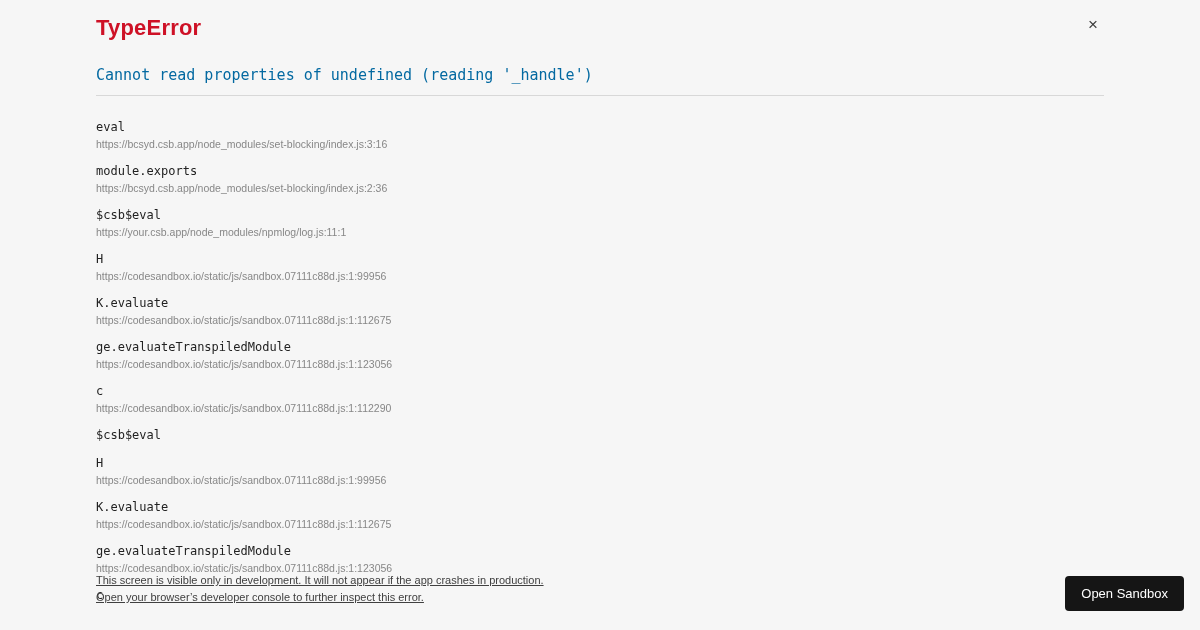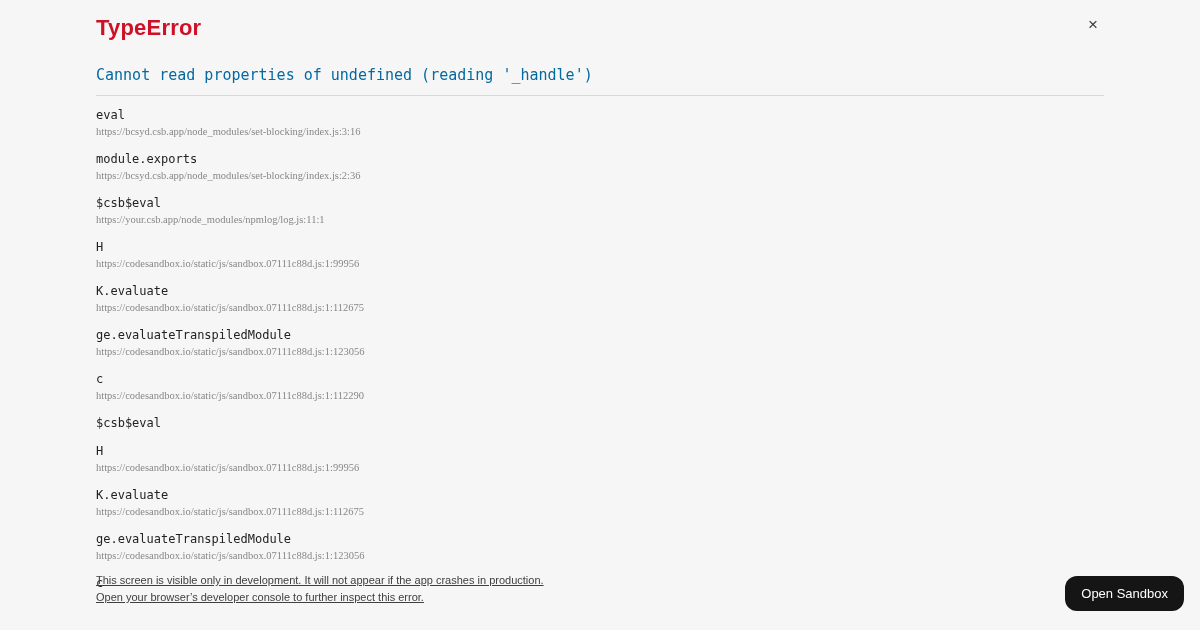--- a/index.html
+++ b/index.html
@@ -62,23 +62,24 @@
   }
   .frame {
     margin-bottom: 12px;
   }
   .frame-fn {
     font-family: "DejaVu Sans Mono", "Liberation Mono", monospace;
     font-size: 12px;
     color: #222222;
     line-height: 16px;
     white-space: pre;
+    margin-top: 12px;
   }
   .frame-loc {
-    font-family: Liberation Serif, serif;
+    font-family: Liberation Sans, sans-serif;
     font-size: 10.5px;
     color: #878787;
     line-height: 14px;
     white-space: pre;
     padding-top: 2px;
   }
   .footer {
     position: absolute;
     left: 96px;
     top: 572px;
@@ -107,21 +108,21 @@
     padding: 0;
     font-family: "Liberation Sans", sans-serif;
   }
   .open-sandbox {
     position: absolute;
     right: 16px;
     bottom: 19px;
     background: #151515;
     color: #ffffff;
     border: none;
-    border-radius: 12px;
+    border-radius: 4px;
     font-family: "Liberation Sans", sans-serif;
     font-size: 13px;
     padding: 10px 16px;
     cursor: pointer;
     line-height: 15px;
   }
 </style>
 </head>
 <body>
 

